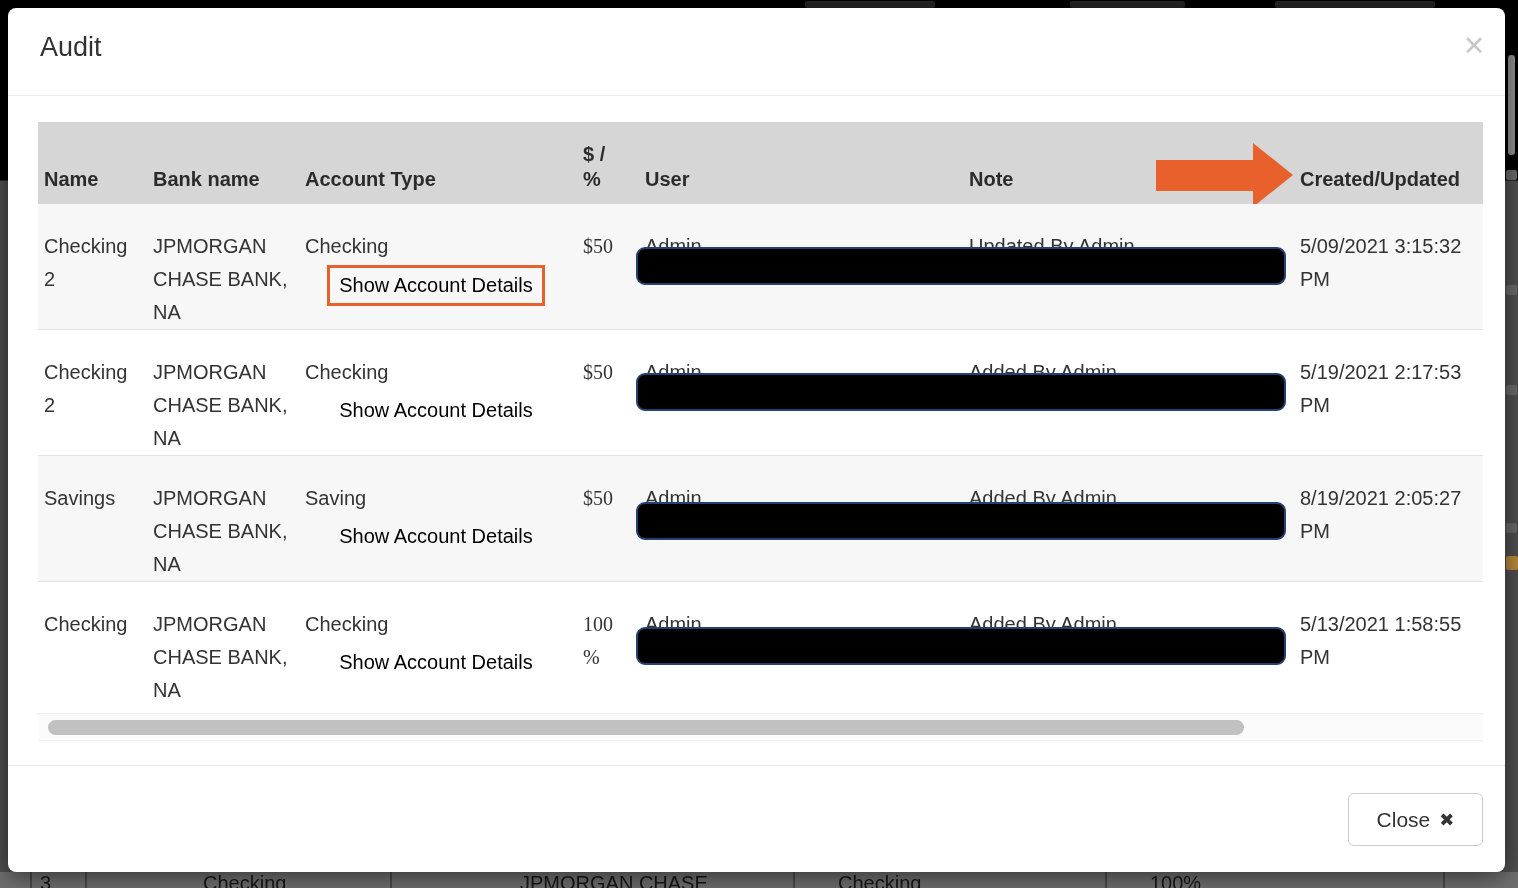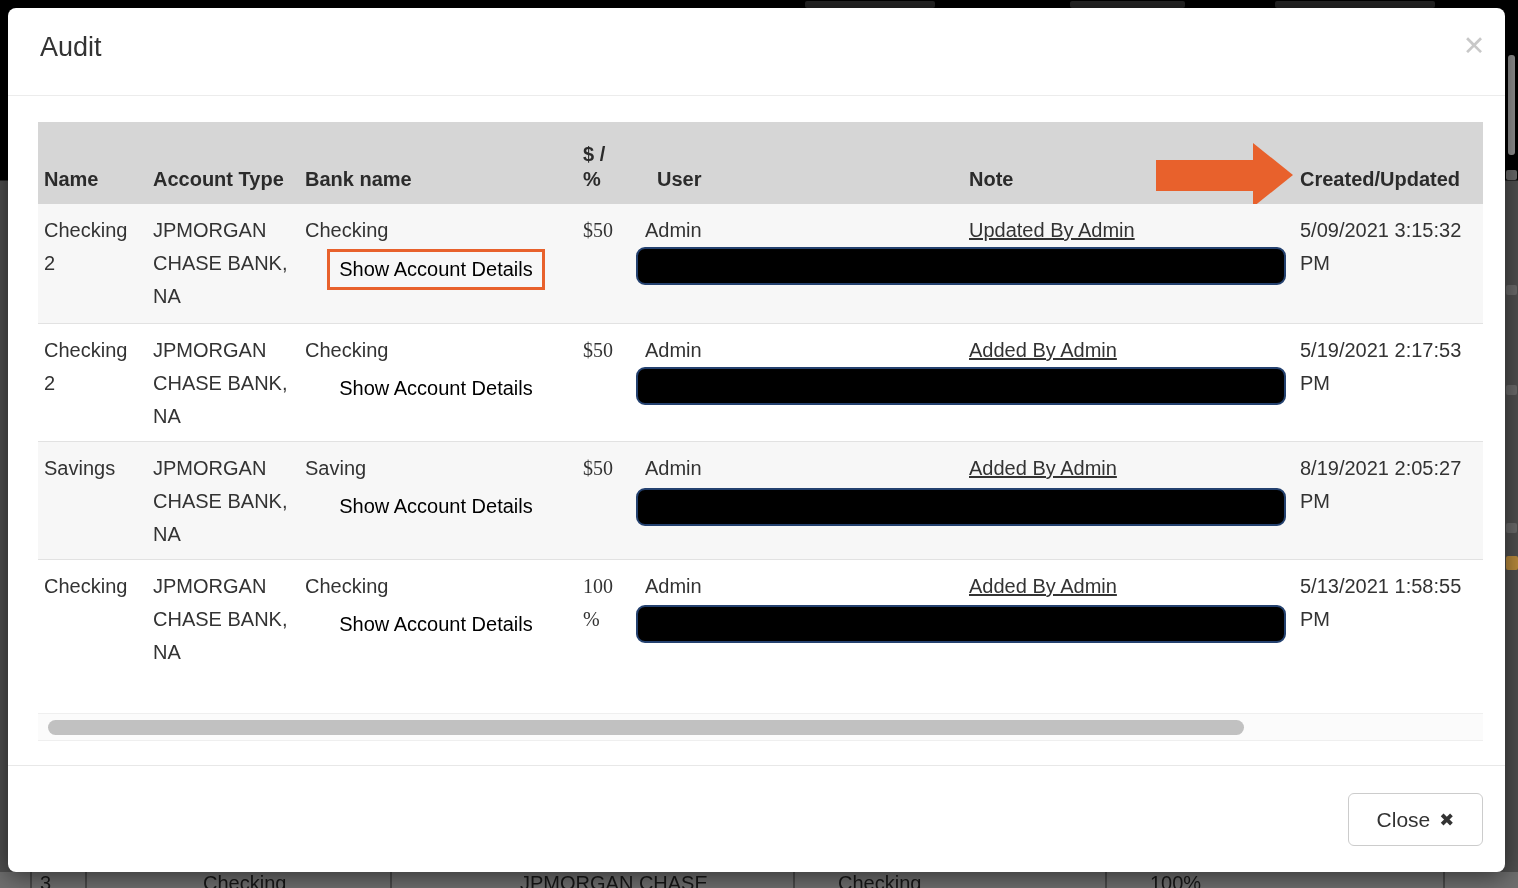--- a/index.html
+++ b/index.html
@@ -42,39 +42,39 @@
   
   .audit-table{ position:absolute; left:30px; top:114px; width:1445px; overflow:hidden; }
   .tgrid{ display:grid; grid-template-columns:109px 152px 276px 62px 328px 325px 193px; }
   .thead{
     background:#d6d6d6; height:82px; align-items:end; position:relative;
   }
   .thead .hcell{
     font-weight:bold; font-size:20px; color:#2b2b2b; padding:0 0 12px 6px; line-height:1.25;
   }
   .thead .h-amount{ padding-left:8px; padding-right:16px; }
-  .thead .h-user{ padding-left:8px;margin-left:12px; }
+  .thead .h-user{ padding-left:8px; }
   .thead .h-note{ padding-left:4px; }
   .thead .h-created{ padding-left:10px; white-space:nowrap; }
 
   .arrow{ position:absolute; left:1118px; top:21px; width:137px; height:64px; }
   .arrow .tail{ position:absolute; left:0; top:17px; width:98px; height:31px; background:var(--orange); }
   .arrow .head{
     position:absolute; left:97px; top:0; width:0; height:0;
     border-top:32px solid transparent; border-bottom:32px solid transparent;
     border-left:40px solid var(--orange);
   }
 
   .trow{ position:relative; font-size:20px; color:#333333; line-height:1.65; }
   .trow.striped{ background:#f7f7f7; }
   .trow + .trow{ border-top:1px solid #e2e2e2; }
   .row-1{ min-height:119px; }
   .row-2,.row-3{ min-height:118px; }
   .row-4{ min-height:131px; }
-  .trow .cell{ padding:10px 8px 0 6px; }
+  .trow .cell{ padding:10px 8px 0 6px;margin-top:16px; }
   .cell-amount{ padding-left:8px !important; padding-right:16px !important;font-family:Liberation Serif, serif; }
   .cell-user{ padding-left:8px !important; }
   .cell-note{ padding-left:4px !important;text-decoration:underline; }
   .cell-created{ padding-left:10px !important; padding-right:2px !important; }
 
   .acct-link{
     display:block; text-align:center; color:#000000; text-decoration:none;
     margin-top:5px; cursor:pointer;
   }
   .hl-box{
@@ -146,22 +146,22 @@
   <div class="modal">
 
     <h1 class="modal-title">Audit</h1>
     <span class="modal-close-x">✕</span>
     <div class="header-divider"></div>
 
     <div class="audit-table">
 
       <div class="tgrid thead">
         <div class="hcell">Name</div>
+        <div class="hcell">Bank name</div>
         <div class="hcell">Account Type</div>
-        <div class="hcell">Bank name</div>
         <div class="hcell h-amount">$ / %</div>
         <div class="hcell h-user">User</div>
         <div class="hcell h-note">Note</div>
         <div class="hcell h-created">Created/Updated</div>
         <div class="arrow">
           <div class="tail"></div>
             <div class="head"></div>
         </div>
       </div>
 

